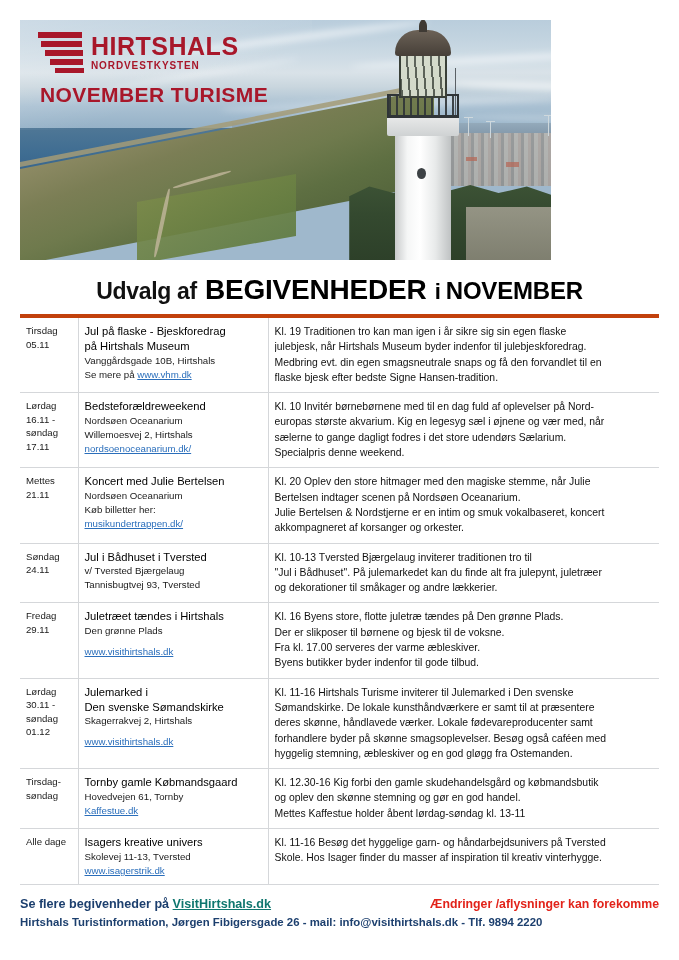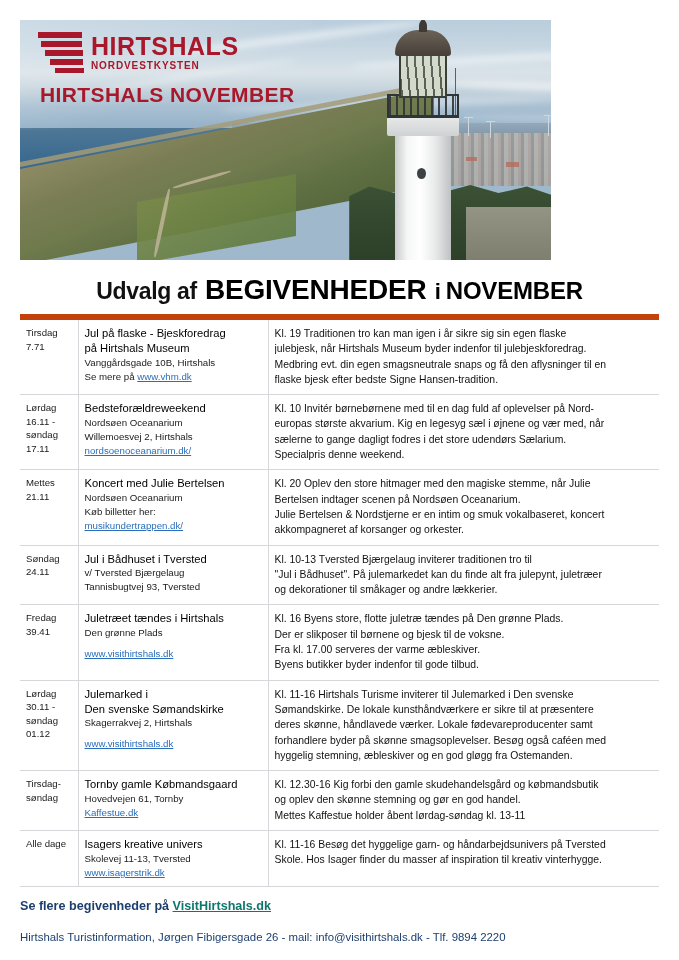--- a/index.html
+++ b/index.html
@@ -358,21 +358,21 @@
   }
 
   
   .events {
     margin: 0 20px;
     width: 639px;
     border-collapse: collapse;
     table-layout: fixed;
   }
   .events tr { border-bottom: 1px solid #d5d7da; }
-  .events tr:first-child { border-top: 6px solid #c2410c; }
+  .events tr:first-child { border-top: 4px solid #c2410c; }
   .events td {
     vertical-align: top;
     padding: 6px 6px 7px 6px;
     border-right: 1px solid #d5d7da;
   }
   .events td:last-child { border-right: none; }
 
   .col-date { width: 58px; }
   .col-what { width: 190px; }
   .col-desc { width: 391px; }
@@ -426,23 +426,23 @@
   .f-link {
     color: #0f766e;
     text-decoration: underline;
   }
   .f-right {
     font-size: 12.3px;
     font-weight: bold;
     color: #e2231a;
   }
   .footer-line2 {
-    margin-top: 18px;
+    margin-top: 5px;
     font-size: 11.4px;
-    font-weight: normal;
+    font-weight: bold;
     color: #1c3f6e;
   }
 </style>
 </head>
 <body>
 
 <div class="page">
 
   <div class="hero">
     <div class="hero-photo">
@@ -503,46 +503,46 @@
           <span style="top:11px; height:6px; left:3px;  width:94%;"></span>
           <span style="top:20px; height:6px; left:7px;  width:86%;"></span>
           <span style="top:29px; height:6px; left:12px; width:76%;"></span>
           <span style="top:38px; height:5px; left:17px; width:66%;"></span>
         </div>
         <div class="logo-wordmark">
           <div class="logo-name">HIRTSHALS</div>
           <div class="logo-sub">NORDVESTKYSTEN</div>
         </div>
       </div>
-      <div class="logo-turisme">HIRTSHALS NOVEMBER</div>
+      <div class="logo-turisme">NOVEMBER TURISME</div>
     </div>
   </div>
 
   <div class="title-bar">
     <span class="t-small">Udvalg af</span><span class="t-big">BEGIVENHEDER</span><span class="t-i">i</span><span class="t-month">NOVEMBER</span>
   </div>
 
   <table class="events">
     <tbody>
         <tr>
           <td class="col-date">
             <div class="date-line">Tirsdag</div>
-            <div class="date-line">7.71</div>
+            <div class="date-line">05.11</div>
           </td>
           <td class="col-what">
             <div class="ev-title">Jul på flaske - Bjeskforedrag</div>
             <div class="ev-title">på Hirtshals Museum</div>
             <div class="ev-meta">Vanggårdsgade 10B, Hirtshals</div>
             <div class="ev-meta"><span>Se mere på </span><a class="ev-link" href="#">www.vhm.dk</a></div>
           </td>
           <td class="col-desc">
             <div class="ev-desc">
               <div>Kl. 19 Traditionen tro kan man igen i år sikre sig sin egen flaske</div>
               <div>julebjesk, når Hirtshals Museum byder indenfor til julebjeskforedrag.</div>
-              <div>Medbring evt. din egen smagsneutrale snaps og få den aflysninger til en</div>
+              <div>Medbring evt. din egen smagsneutrale snaps og få den forvandlet til en</div>
               <div>flaske bjesk efter bedste Signe Hansen-tradition.</div>
             </div>
           </td>
         </tr>
         <tr>
           <td class="col-date">
             <div class="date-line">Lørdag</div>
             <div class="date-line">16.11 -</div>
             <div class="date-line">søndag</div>
             <div class="date-line">17.11</div>
@@ -596,21 +596,21 @@
             <div class="ev-desc">
               <div>Kl. 10-13 Tversted Bjærgelaug inviterer traditionen tro til</div>
               <div>"Jul i Bådhuset". På julemarkedet kan du finde alt fra julepynt, juletræer</div>
               <div>og dekorationer til småkager og andre lækkerier.</div>
             </div>
           </td>
         </tr>
         <tr>
           <td class="col-date">
             <div class="date-line">Fredag</div>
-            <div class="date-line">39.41</div>
+            <div class="date-line">29.11</div>
           </td>
           <td class="col-what">
             <div class="ev-title">Juletræet tændes i Hirtshals</div>
             <div class="ev-meta">Den grønne Plads</div>
             <div class="ev-gap"></div>
             <div class="ev-meta"><a class="ev-link" href="#">www.visithirtshals.dk</a></div>
           </td>
           <td class="col-desc">
             <div class="ev-desc">
               <div>Kl. 16 Byens store, flotte juletræ tændes på Den grønne Plads.</div>
@@ -630,21 +630,21 @@
           <td class="col-what">
             <div class="ev-title">Julemarked i</div>
             <div class="ev-title">Den svenske Sømandskirke</div>
             <div class="ev-meta">Skagerrakvej 2, Hirtshals</div>
             <div class="ev-gap"></div>
             <div class="ev-meta"><a class="ev-link" href="#">www.visithirtshals.dk</a></div>
           </td>
           <td class="col-desc">
             <div class="ev-desc">
               <div>Kl. 11-16 Hirtshals Turisme inviterer til Julemarked i Den svenske</div>
-              <div>Sømandskirke. De lokale kunsthåndværkere er sikre til at præsentere</div>
+              <div>Sømandskirke. De lokale kunsthåndværkere er samt til at præsentere</div>
               <div>deres skønne, håndlavede værker. Lokale fødevareproducenter samt</div>
               <div>forhandlere byder på skønne smagsoplevelser. Besøg også caféen med</div>
               <div>hyggelig stemning, æbleskiver og en god gløgg fra Ostemanden.</div>
             </div>
           </td>
         </tr>
         <tr>
           <td class="col-date">
             <div class="date-line">Tirsdag-</div>
             <div class="date-line">søndag</div>
@@ -679,17 +679,18 @@
           </td>
         </tr>
       </tbody>
   </table>
 
   <div class="footer">
     <div class="footer-line1">
       <div class="f-left">
         <span>Se flere begivenheder på </span><a class="f-link" href="#">VisitHirtshals.dk</a>
       </div>
+      <div class="f-right">Ændringer /aflysninger kan forekomme</div>
     </div>
     <div class="footer-line2">Hirtshals Turistinformation, Jørgen Fibigersgade 26 - mail: info@visithirtshals.dk - Tlf.  9894 2220</div>
   </div>
 
 </div>
 
 </body></html>

